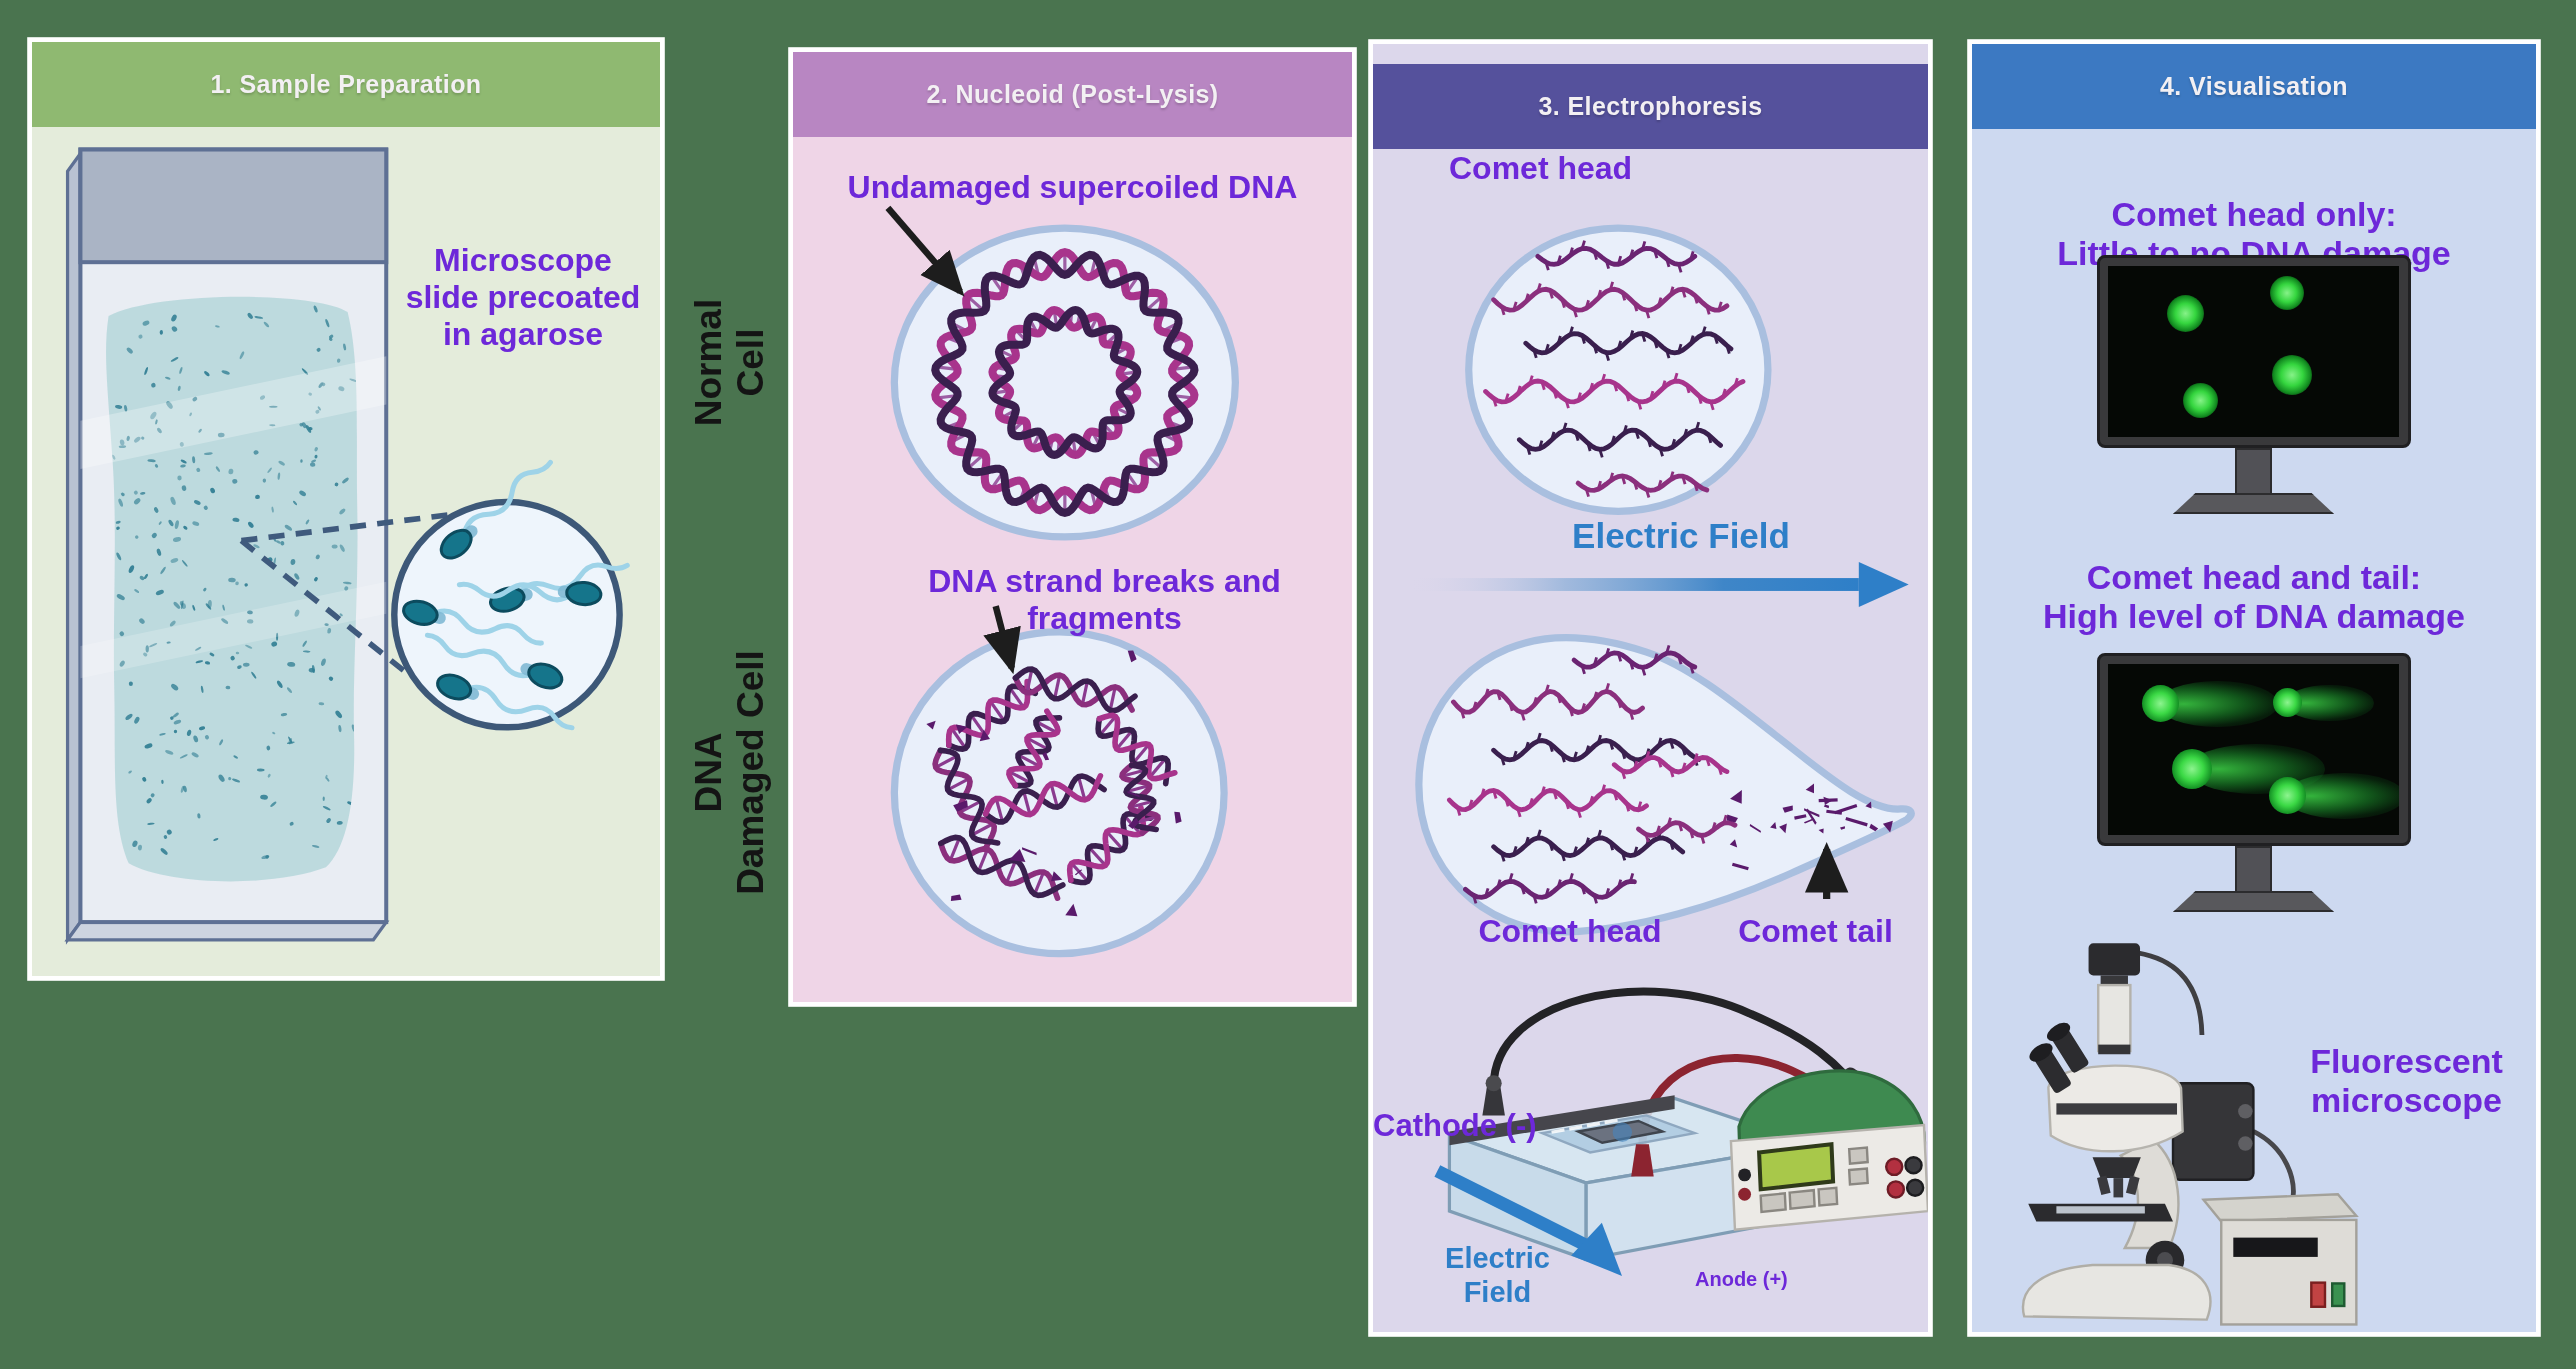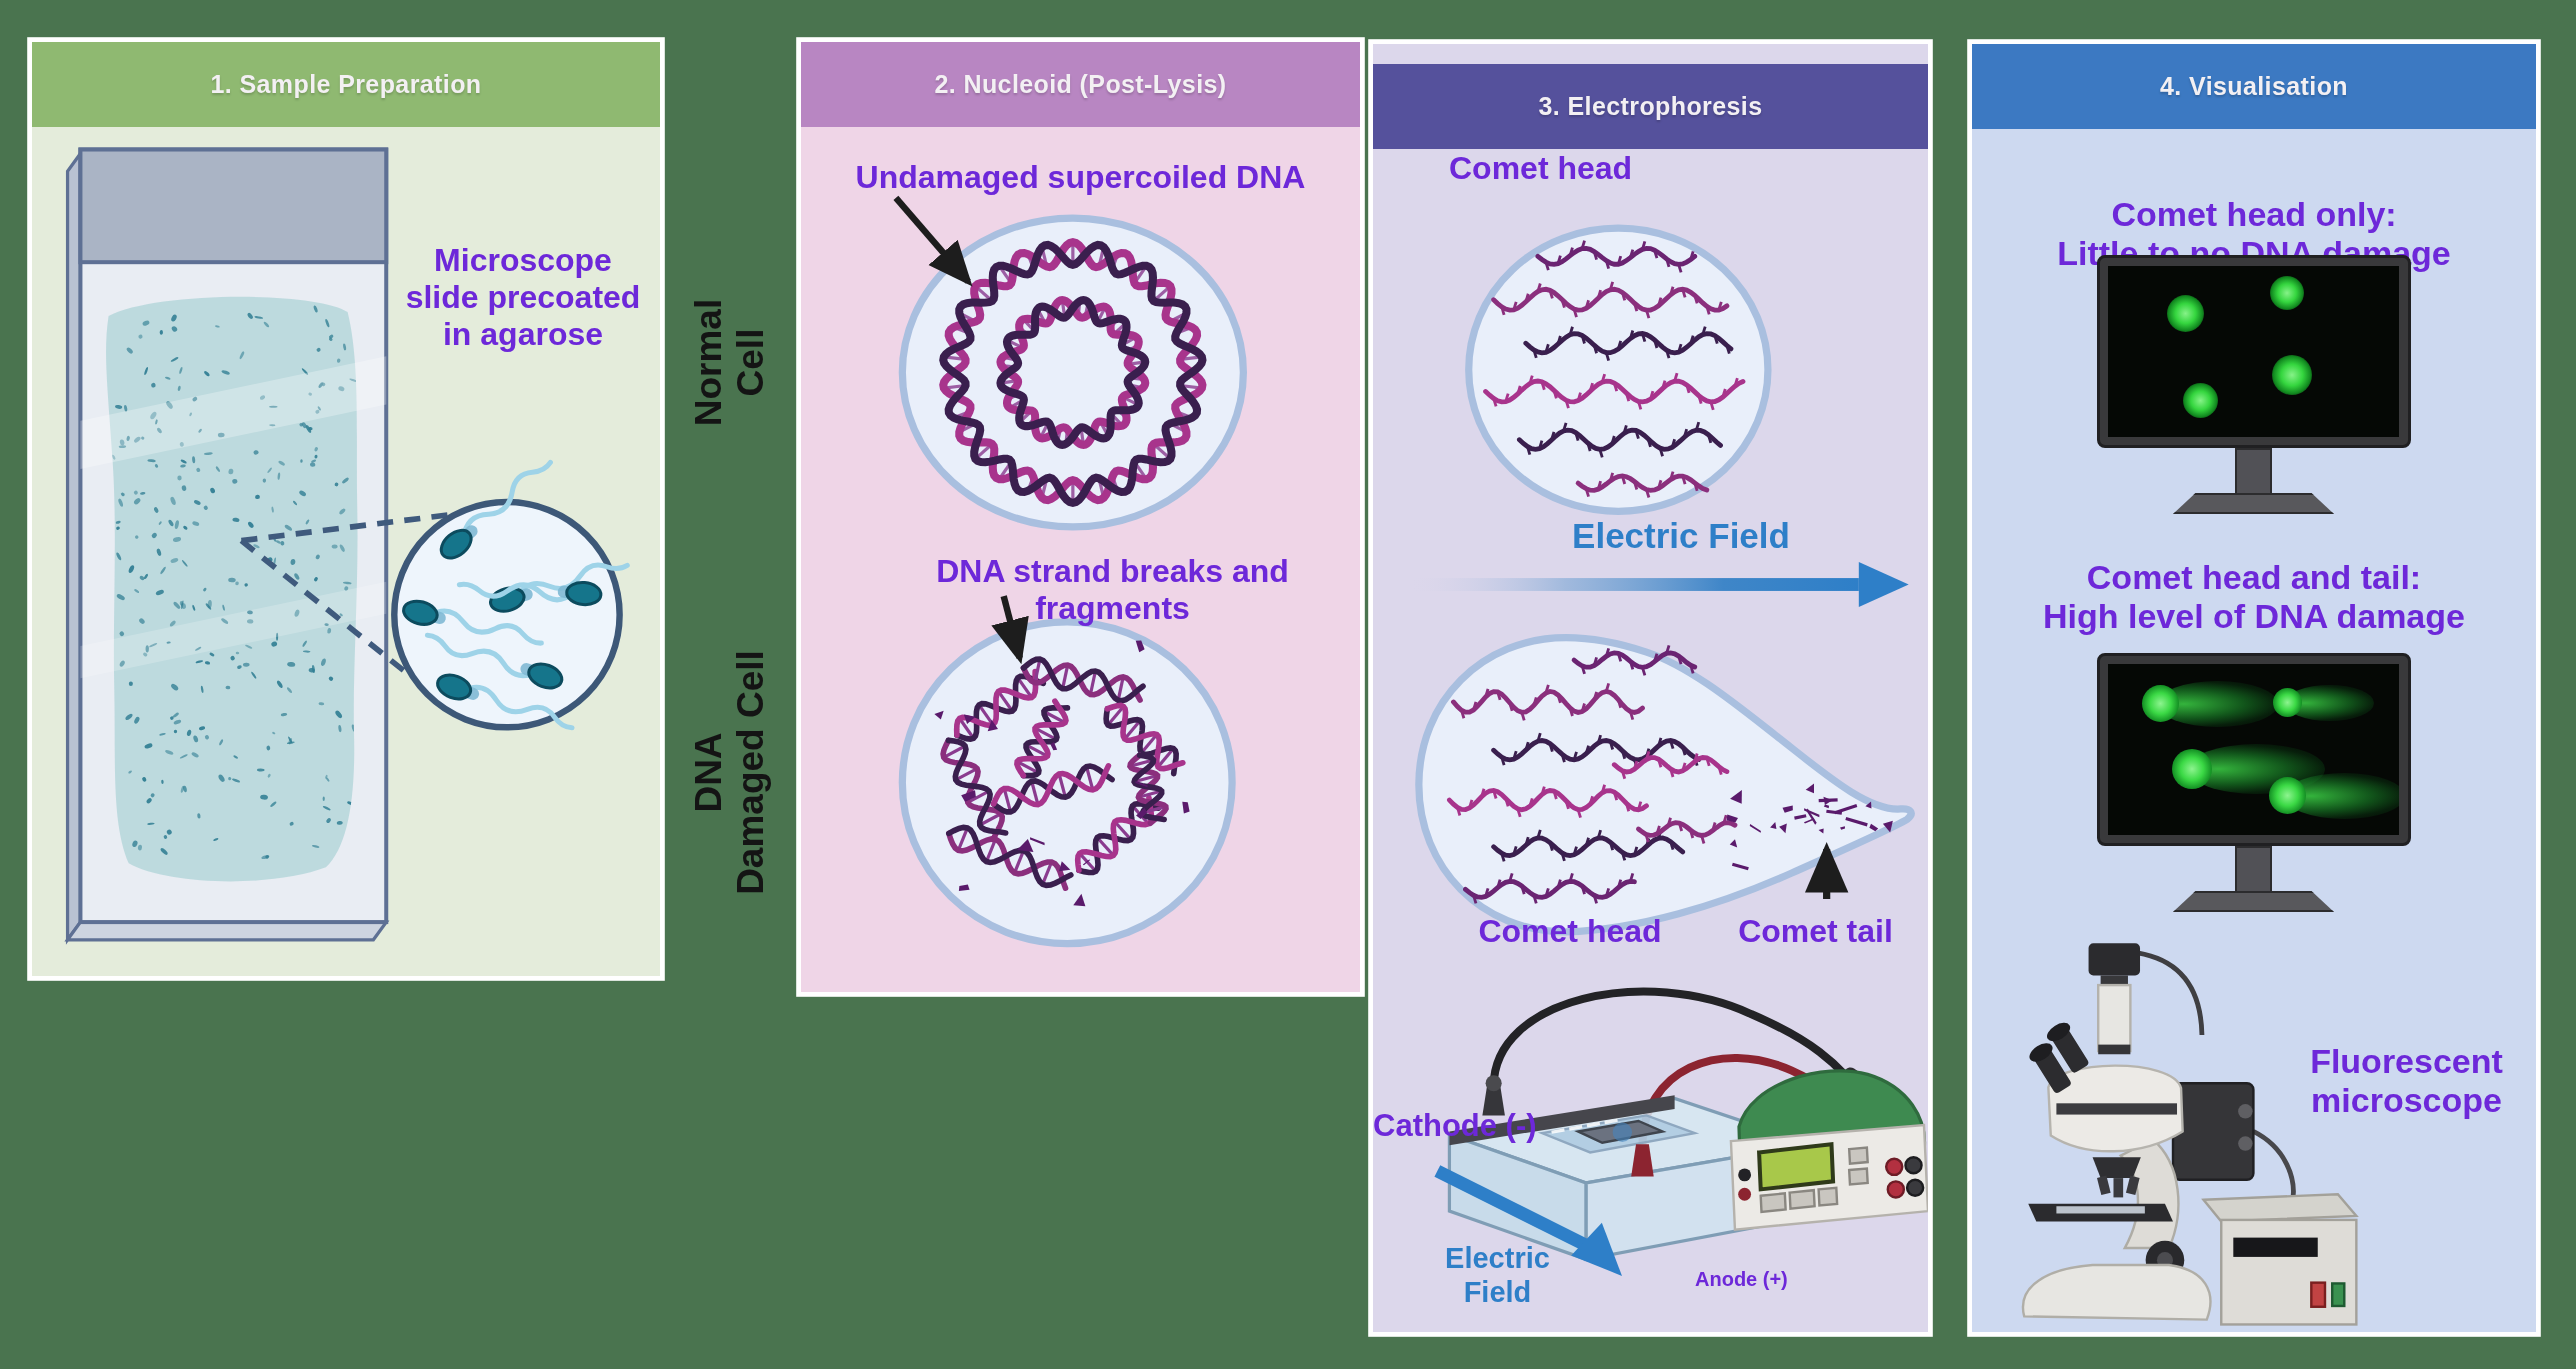--- a/index.html
+++ b/index.html
@@ -13,21 +13,21 @@
   .phead{
     position:absolute;left:0;top:0;right:0;height:85px;
     display:flex;align-items:center;justify-content:center;
     font-size:25px;font-weight:bold;color:#f3f0f3;
     text-shadow:0 1.6px 2.4px rgba(0,0,0,.18);letter-spacing:0.4px;
   }
   .lbl{position:absolute;font-weight:bold;color:#6d28d9;line-height:1.16;}
   .center{text-align:center;}
   .panel1{left:32px;top:42px;width:628px;height:934px;background:var(--panel1-body,#e4ecdb);}
   .panel1 .phead{background:var(--panel1-header,#8fb971);}
-  .panel2{left:793px;top:42px;width:559px;height:950px;background:var(--panel2-body,#efd5e7);margin-left:8px;}
+  .panel2{left:793px;top:52px;width:559px;height:950px;background:var(--panel2-body,#efd5e7);}
   .panel2 .phead{background:var(--panel2-header,#b886c2);}
   .panel3{left:1373px;top:44px;width:555px;height:1288px;background:var(--panel3-body,#dcd7eb);}
   .panel3 .phead{background:var(--panel3-header,#55519c);margin-top:20px;}
   .panel4{left:1972px;top:44px;width:564px;height:1288px;background:var(--panel4-body,#cdd9f0);}
   .panel4 .phead{background:var(--panel4-header,#3c79c2);}
   .rot{position:absolute;transform:rotate(-90deg);display:flex;flex-direction:column;
        align-items:center;justify-content:center;font-weight:bold;color:#141414;
        font-size:37px;line-height:1.12;text-align:center;}
   .svgabs{position:absolute;}
   .blue{color:var(--accent-blue,#2e7fc8);}

